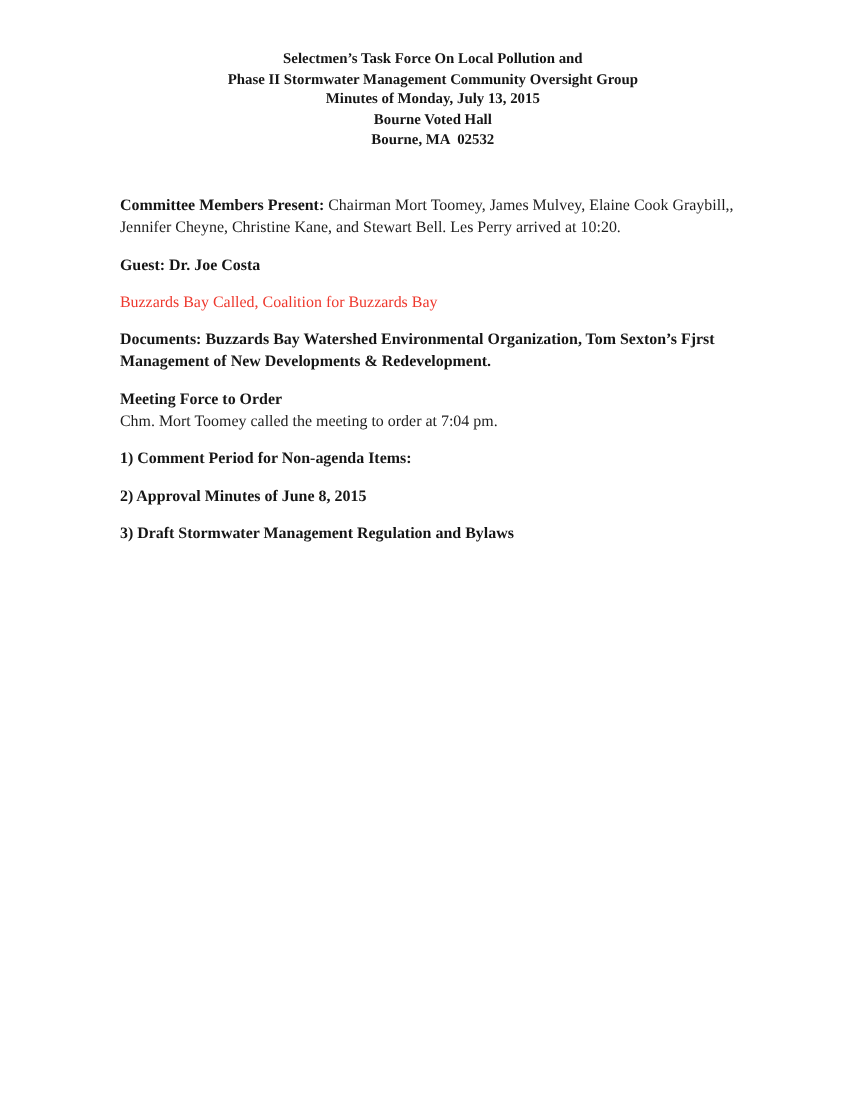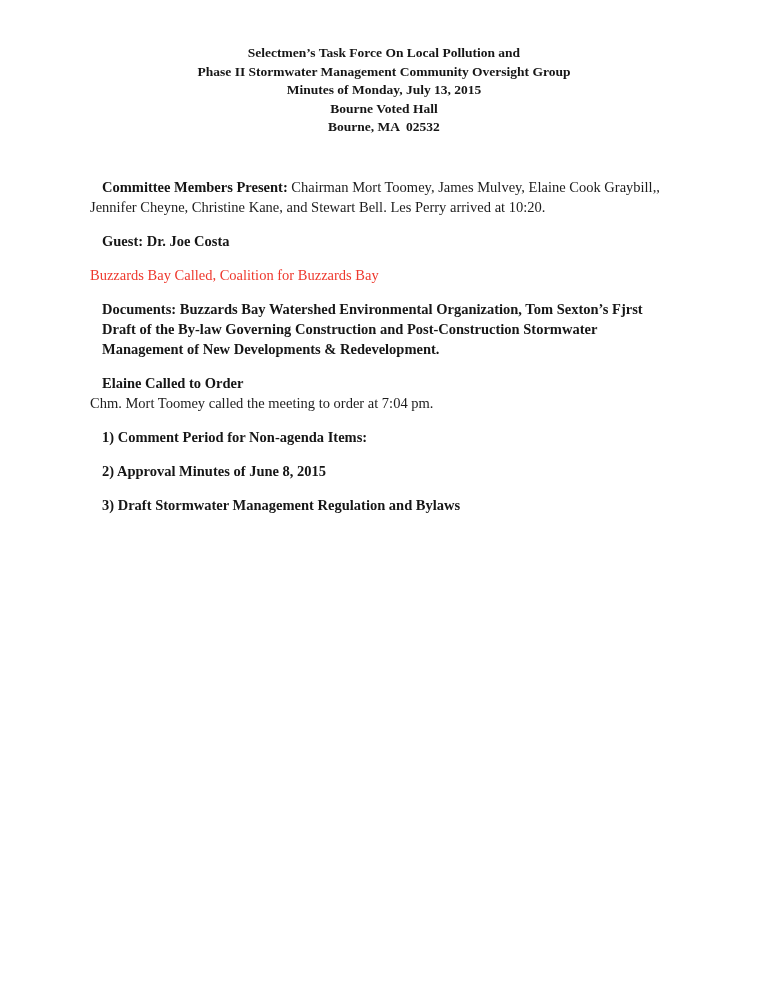--- a/index.html
+++ b/index.html
@@ -35,25 +35,25 @@
     white-space: pre;
   }
   .para {
     margin: 0 0 14px 0;
     font-size: 14.5px;
     line-height: 20px;
   }
   .line {
     display: block;
     white-space: pre;
+    padding-left: 19px;
   }
   b, .bold {
     font-weight: bold;
     color: #161616;
-    margin-left: 12px;
   }
   .red {
     color: #ee382d;
   }
   .indented {
     margin-left: 24px;
   }
   .small {
     font-size: 12.5px;
   }
@@ -81,26 +81,25 @@
     <p class="para">
       <b class="line">Guest: Dr. Joe Costa</b>
     </p>
 
     <p class="para red">
       <span class="line">Buzzards Bay Called, Coalition for Buzzards Bay</span>
     </p>
 
     <p class="para bold">
       <span class="line">Documents: Buzzards Bay Watershed Environmental Organization, Tom Sexton’s Fjrst</span>
-      <span class="line">Draft of the By-law Governing Construction and Post-Construction Stormwater</span>
       <span class="line">Management of New Developments &amp; Redevelopment.</span>
     </p>
 
     <p class="para">
-      <b class="line">Elaine Called to Order</b>
+      <b class="line">Meeting Force to Order</b>
       <span class="line">Chm. Mort Toomey called the meeting to order at 7:04 pm.</span>
     </p>
 
     <p class="para bold">
       <span class="line">1) Comment Period for Non-agenda Items:</span>
     </p>
 
     <p class="para bold">
       <span class="line">2) Approval Minutes of June 8, 2015</span>
     </p>

